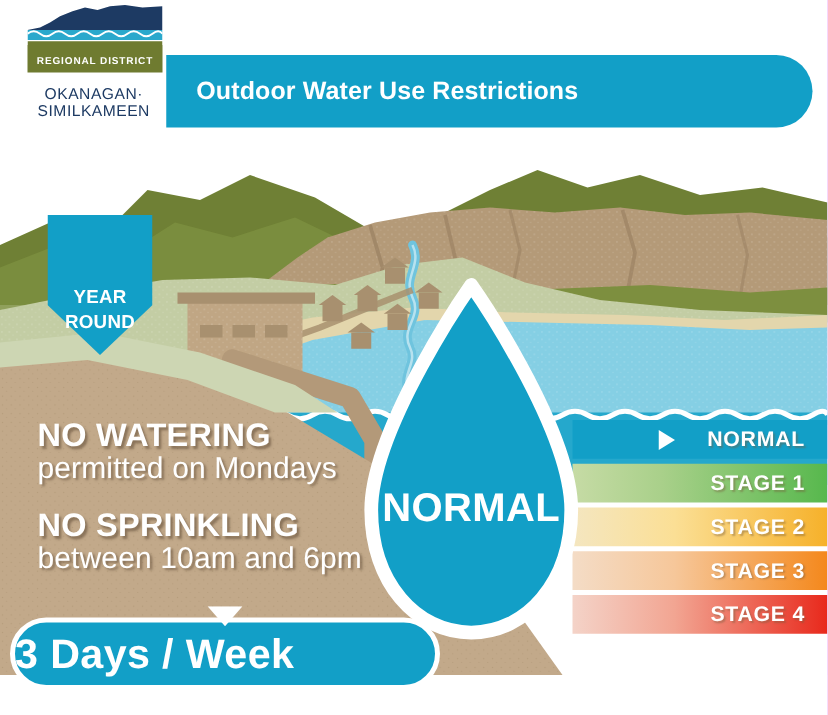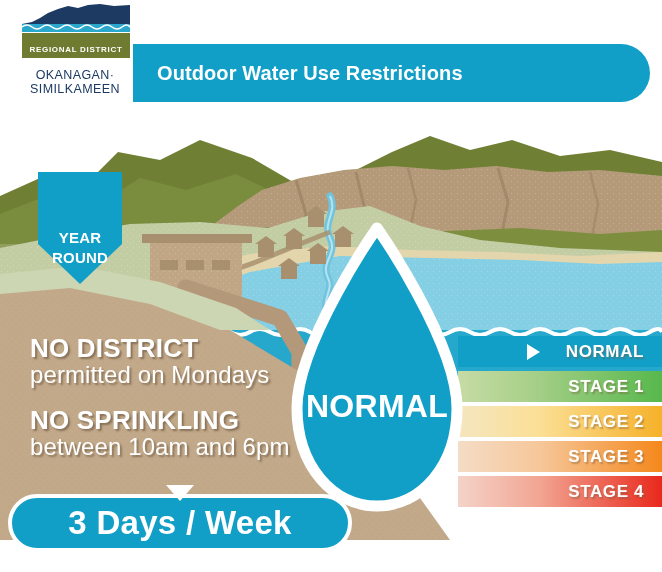--- a/index.html
+++ b/index.html
@@ -214,21 +214,21 @@
     position: absolute;
     left: 8px; top: 494px;
     width: 344px; height: 58px;
     background: #129fc7;
     border: 4px solid #ffffff;
     border-radius: 32px;
     box-sizing: border-box;
     z-index: 28;
     display: flex;
     align-items: center;
-    justify-content: center;
+    justify-content: flex-start;
   }
   .pill-text {
     color: #ffffff;
     font-size: 33px;
     font-weight: bold;
     letter-spacing: 0.3px;
     white-space: nowrap;
   }
   .pill-notch {
     position: absolute;
@@ -405,21 +405,21 @@
     <svg width="84" height="112" viewBox="0 0 84 112">
       <path d="M0,0 L84,0 L84,72 L42,112 L0,72 Z" fill="#129fc7"></path>
     </svg>
     <div class="yearround-text">
       <div>YEAR</div>
       <div>ROUND</div>
     </div>
   </div>
 
   <div class="rules">
-    <div class="rule-head">NO DISTRICT</div>
+    <div class="rule-head">NO WATERING</div>
     <div class="rule-sub">permitted on Mondays</div>
     <div class="rule-gap"></div>
     <div class="rule-head">NO SPRINKLING</div>
     <div class="rule-sub">between 10am and 6pm</div>
   </div>
 
   <div class="droplet">
     <svg width="192" height="292" viewBox="0 0 192 292">
       <path d="M96,6
                C96,6 176,120 176,186

